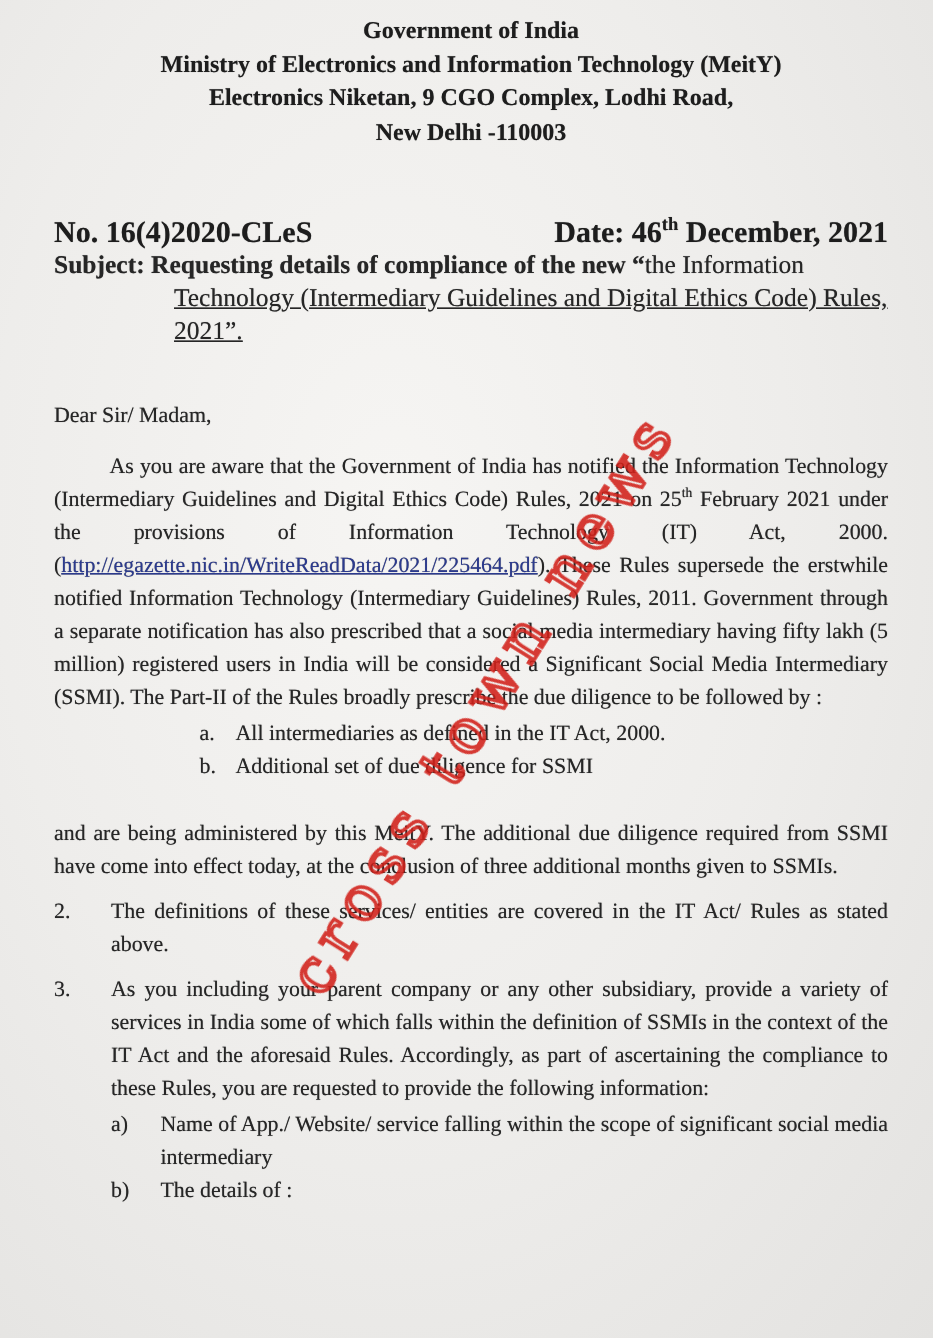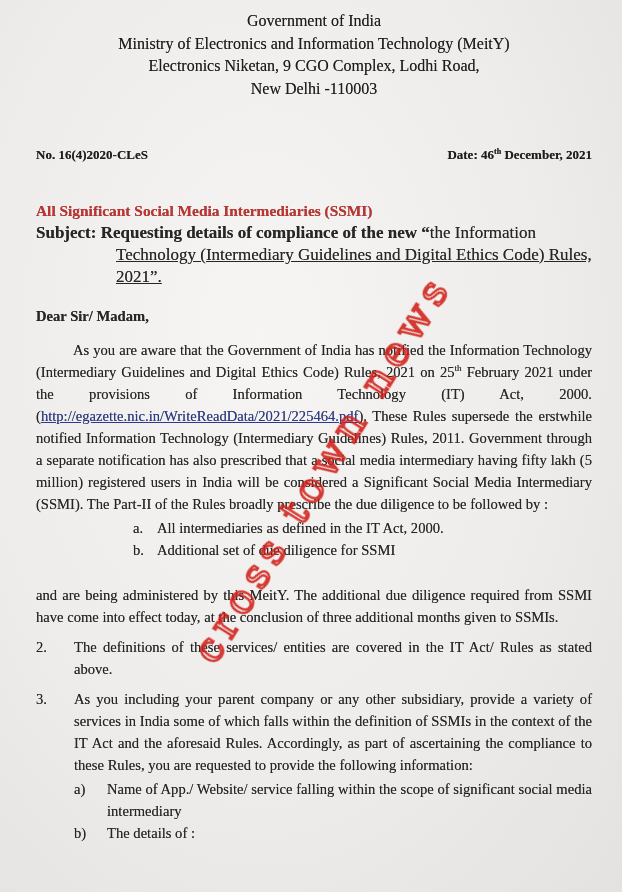--- a/index.html
+++ b/index.html
@@ -10,28 +10,28 @@
     font-family:"Liberation Serif", serif;
   }
   .content {
     position:absolute; inset:0;
     padding:10px 30px 0 36px;
     color:#262626;
     font-size:14.6px; line-height:22px;
     filter: blur(0.3px);
     text-shadow: 0 0 0.5px rgba(45,45,45,0.65);
   }
-  .letterhead { text-align:center; font-weight:normal; font-size:16px; line-height:22.5px; color:#1d1d1d; }
+  .letterhead { text-align:center; font-weight:bold; font-size:16px; line-height:22.5px; color:#1d1d1d; }
   .ref-row { display:flex; justify-content:space-between; align-items:baseline;
-             font-weight:bold; font-size:13px; margin-top:44px; color:#1d1d1d; }
+             font-weight:bold; font-size:20px; margin-top:44px; color:#1d1d1d; }
   .addressee { margin-top:34px; font-weight:bold; font-size:15.4px; color:#c23330; }
   .subject { font-size:17px; }
   .subject .bold { font-weight:bold; }
   .subject-line2 { padding-left:80px;text-decoration:underline; }
-  .salutation { margin-top:17px;font-weight:bold; }
+  .salutation { margin-top:34px; }
   .para1 { margin-top:12px; text-align:justify; text-indent:37px; }
   a.doclink { color:#2b3a8f; text-decoration:underline; cursor:pointer; }
   .list1 { margin:2px 0 0 97px; }
   .list-row { display:flex; }
   .list-row .marker { flex:none; width:24px; }
   .cont { margin-top:23px; text-align:justify; }
   .num-item { display:flex; margin-top:8px; }
   .num-item .num { flex:none; width:38px; }
   .num-item .num-text { flex:1; text-align:justify; }
   .sublist { margin-top:2px; }
@@ -63,21 +63,20 @@
       <div>Ministry of Electronics and Information Technology (MeitY)</div>
       <div>Electronics Niketan, 9 CGO Complex, Lodhi Road,</div>
       <div>New Delhi -110003</div>
     </div>
 
     <div class="ref-row">
       <span>No. 16(4)2020-CLeS</span>
       <span><span>Date: 46</span><sup>th</sup><span> December, 2021</span></span>
     </div>
 
-    <div class="addressee">All Significant Social Media Intermediaries (SSMI)</div>
 
     <div class="subject">
       <div><span class="bold">Subject: Requesting details of compliance of the new “</span><span>the Information</span></div>
       <div class="subject-line2">Technology (Intermediary Guidelines and Digital Ethics Code) Rules, 2021”.</div>
     </div>
 
     <div class="salutation">Dear Sir/ Madam,</div>
 
     <div class="para1"><span>As you are aware that the Government of India has notified the Information Technology (Intermediary Guidelines and Digital Ethics Code) Rules, 2021 on 25</span><sup>th</sup><span> February 2021 under the provisions of Information Technology (IT) Act, 2000. (</span><a class="doclink">http://egazette.nic.in/WriteReadData/2021/225464.pdf</a><span>). These Rules supersede the erstwhile notified Information Technology (Intermediary Guidelines) Rules, 2011. Government through a separate notification has also prescribed that a social media intermediary having fifty lakh (5 million) registered users in India will be considered a Significant Social Media Intermediary (SSMI). The Part-II of the Rules broadly prescribe the due diligence to be followed by :</span></div>
 

